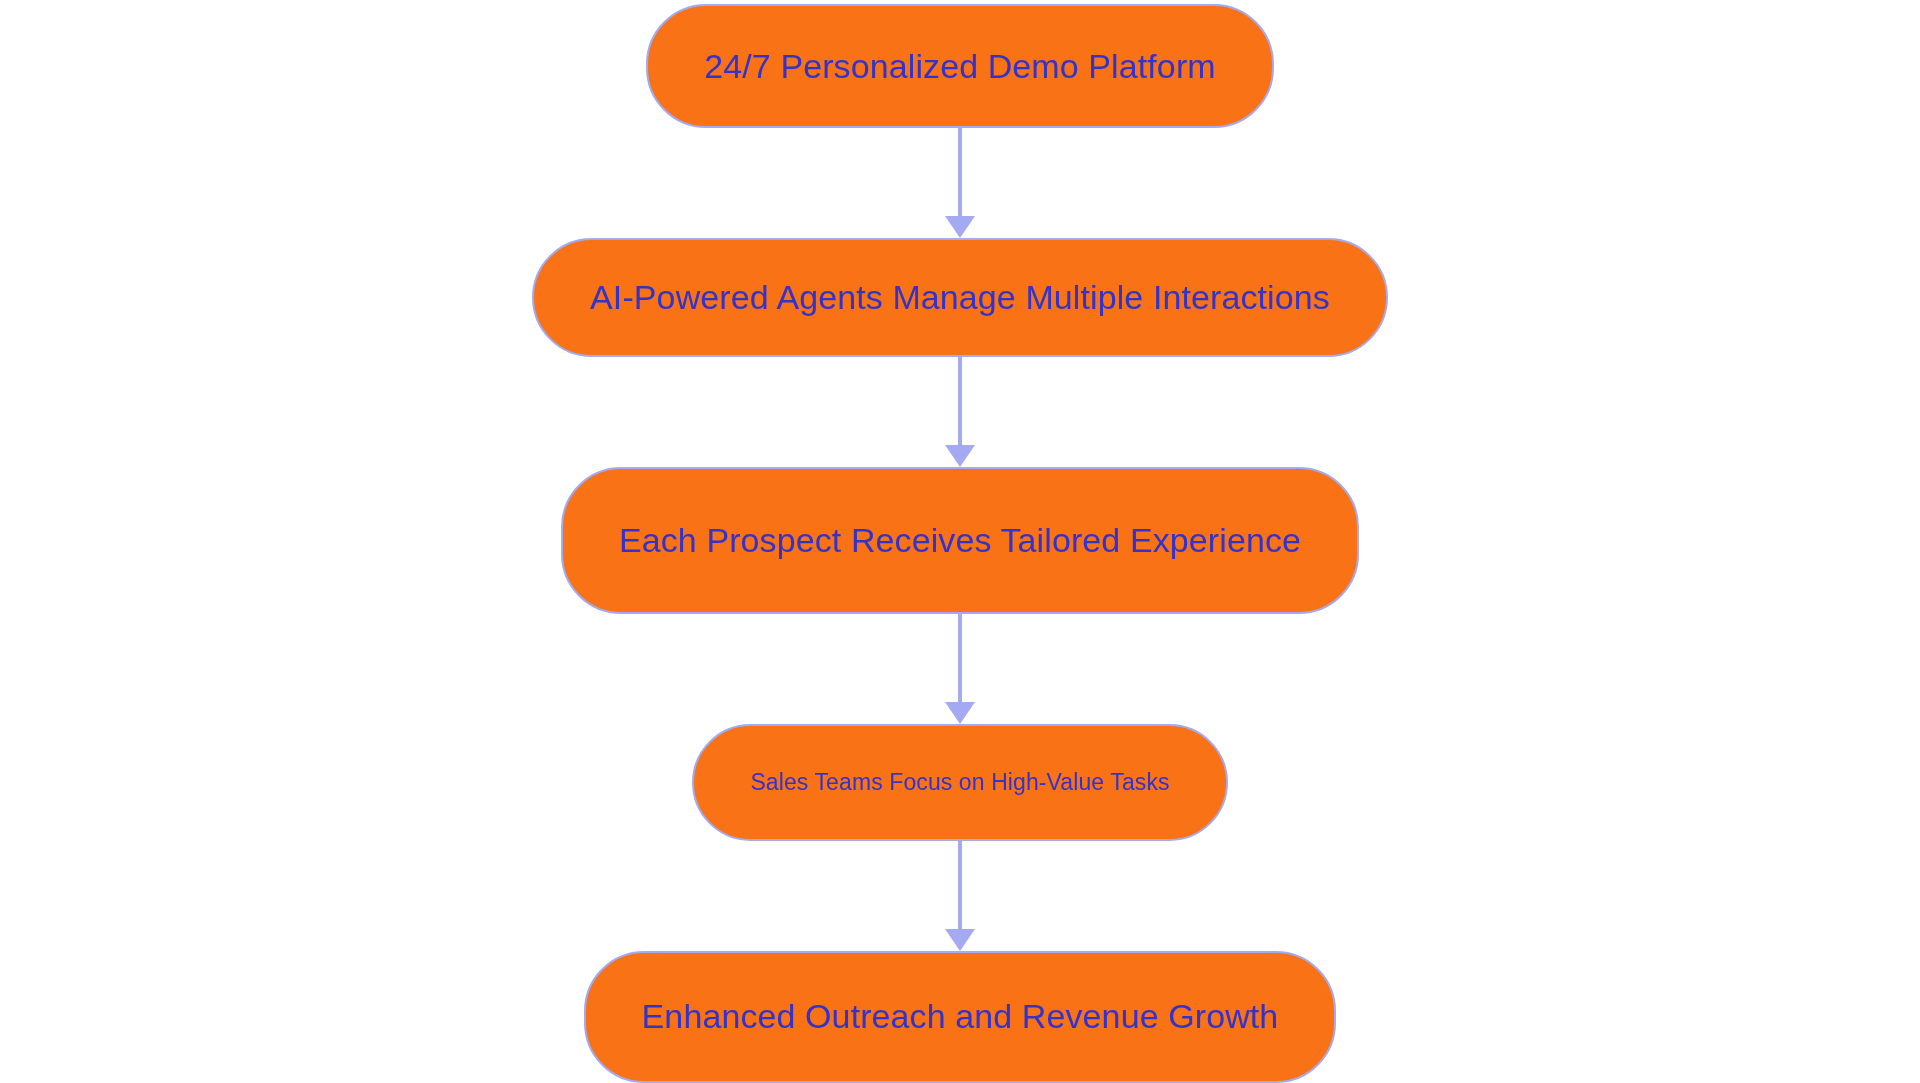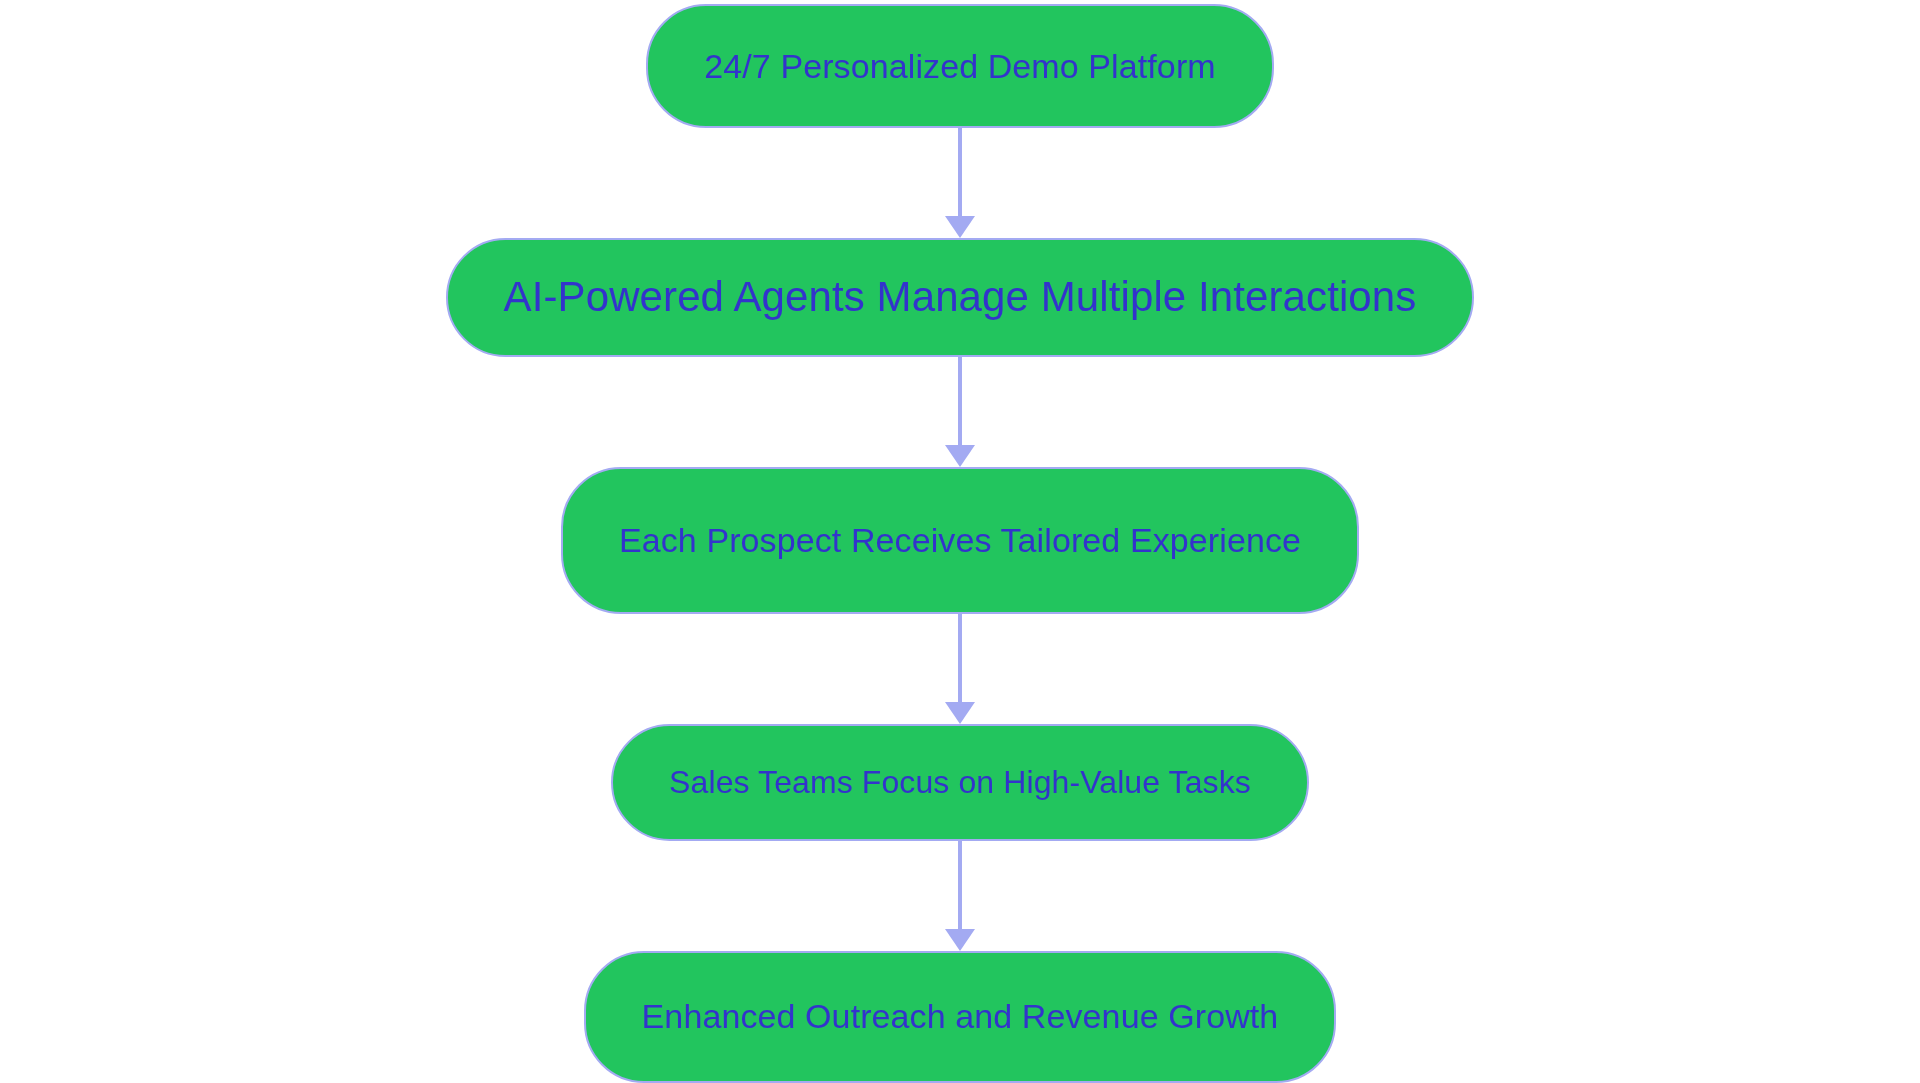--- a/index.html
+++ b/index.html
@@ -22,21 +22,21 @@
     background: #ffffff;
     display: flex;
     flex-direction: column;
     align-items: center;
     justify-content: flex-start;
   }
 
   
   .node {
     box-sizing: border-box;
-    background: #22c55e;
+    background: #f97316;
     border: 2px solid #a3aaf2;
     border-radius: 60px;
     color: #3333cc;
     display: flex;
     align-items: center;
     justify-content: center;
     text-align: center;
     font-family: "Liberation Sans", sans-serif;
     font-weight: 400;
     letter-spacing: 0.1px;
@@ -44,23 +44,23 @@
     padding: 0 56px;
   }
 
   .node-label {
     display: block;
     line-height: 1.2;
   }
 
   
   .node-0 { height: 128px; font-size: 34px; margin-top: 4px; }
-  .node-1 { height: 122px; font-size: 42px; }
+  .node-1 { height: 122px; font-size: 34px; }
   .node-2 { height: 152px; font-size: 34px; }
-  .node-3 { height: 120px; font-size: 32px; }
+  .node-3 { height: 120px; font-size: 23px; }
   .node-4 { height: 136px; font-size: 34px; }
 
   
   .connector {
     position: relative;
     width: 40px;
     display: flex;
     flex-direction: column;
     align-items: center;
     justify-content: flex-start;

